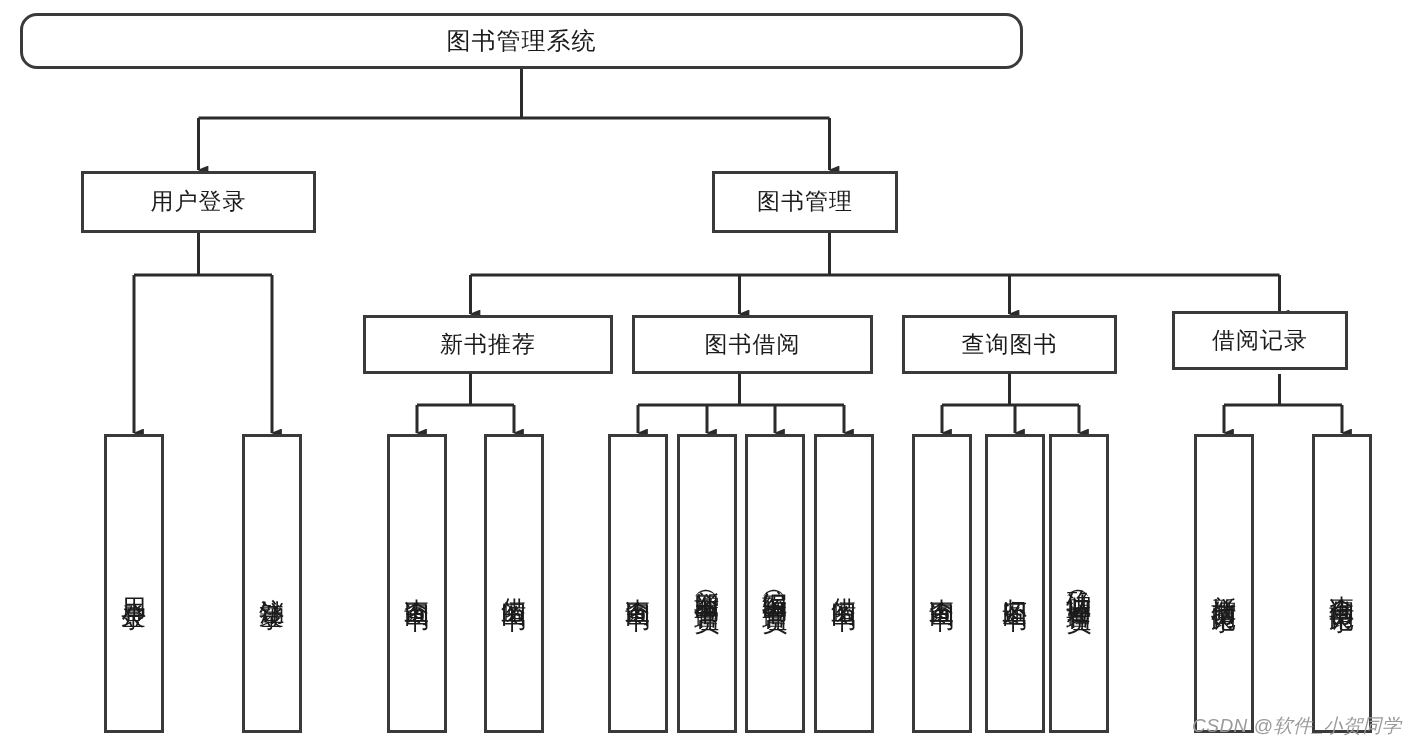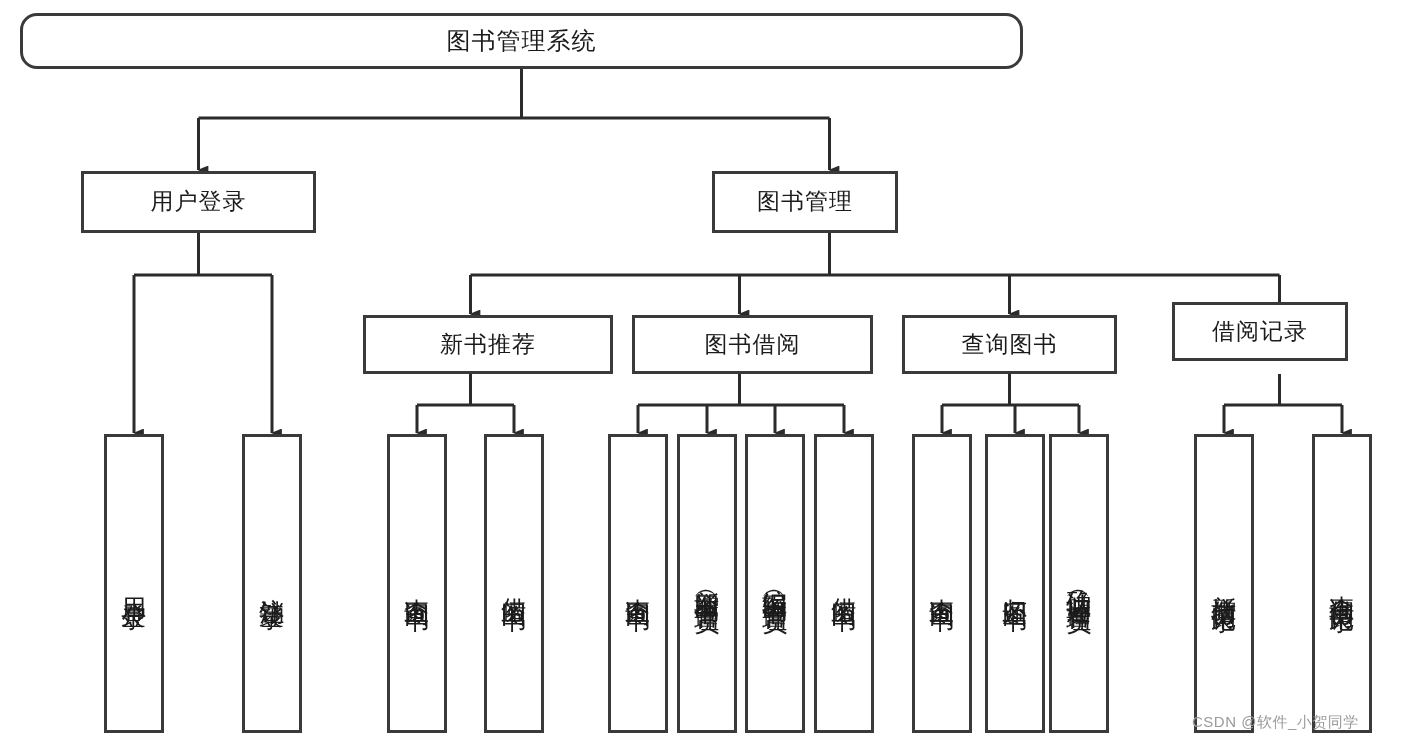--- a/index.html
+++ b/index.html
@@ -53,24 +53,25 @@
     text-orientation: upright;
     display: block;
     text-align: center;
   }
   .node.root {
     font-size: 24px;
     border-radius: 17px;
   }
   .watermark {
     position: absolute;
-    font-size: 15px;
+    font-size: 19px;
     color: #9a9a9a;
     white-space: nowrap;
     letter-spacing: 0.5px;
+    font-style: italic;
   }
 </style>
 </head>
 <body>
 
 <div id="canvas">
   <svg id="wires" viewBox="0 0 1405 747" width="1405" height="747" aria-hidden="true">
       <defs>
         <marker id="arrow" viewBox="0 0 10 12" refX="5" refY="11" markerWidth="9" markerHeight="11" orient="auto-start-reverse" markerUnits="userSpaceOnUse">
           <path d="M0,0 L10,0 L5,12 Z" fill="#2b2b2b"></path>
@@ -122,21 +123,21 @@
       </div>
       <div class="node horizontal" style="left: 363px; top: 315px; width: 250px; height: 59px;">
         <span class="label">新书推荐</span>
       </div>
       <div class="node horizontal" style="left: 632px; top: 315px; width: 241px; height: 59px;">
         <span class="label">图书借阅</span>
       </div>
       <div class="node horizontal" style="left: 902px; top: 315px; width: 215px; height: 59px;">
         <span class="label">查询图书</span>
       </div>
-      <div class="node horizontal" style="left: 1172px; top: 302px; width: 176px; height: 59px;">
+      <div class="node horizontal" style="left: 1172px; top: 311px; width: 176px; height: 59px;">
         <span class="label">借阅记录</span>
       </div>
       <div class="node vertical" style="left: 104px; top: 434px; width: 60px; height: 299px;">
         <span class="label">用户登录</span>
       </div>
       <div class="node vertical" style="left: 242px; top: 434px; width: 60px; height: 299px;">
         <span class="label">注销登录</span>
       </div>
       <div class="node vertical" style="left: 387px; top: 434px; width: 60px; height: 299px;">
         <span class="label">查询图书</span>

